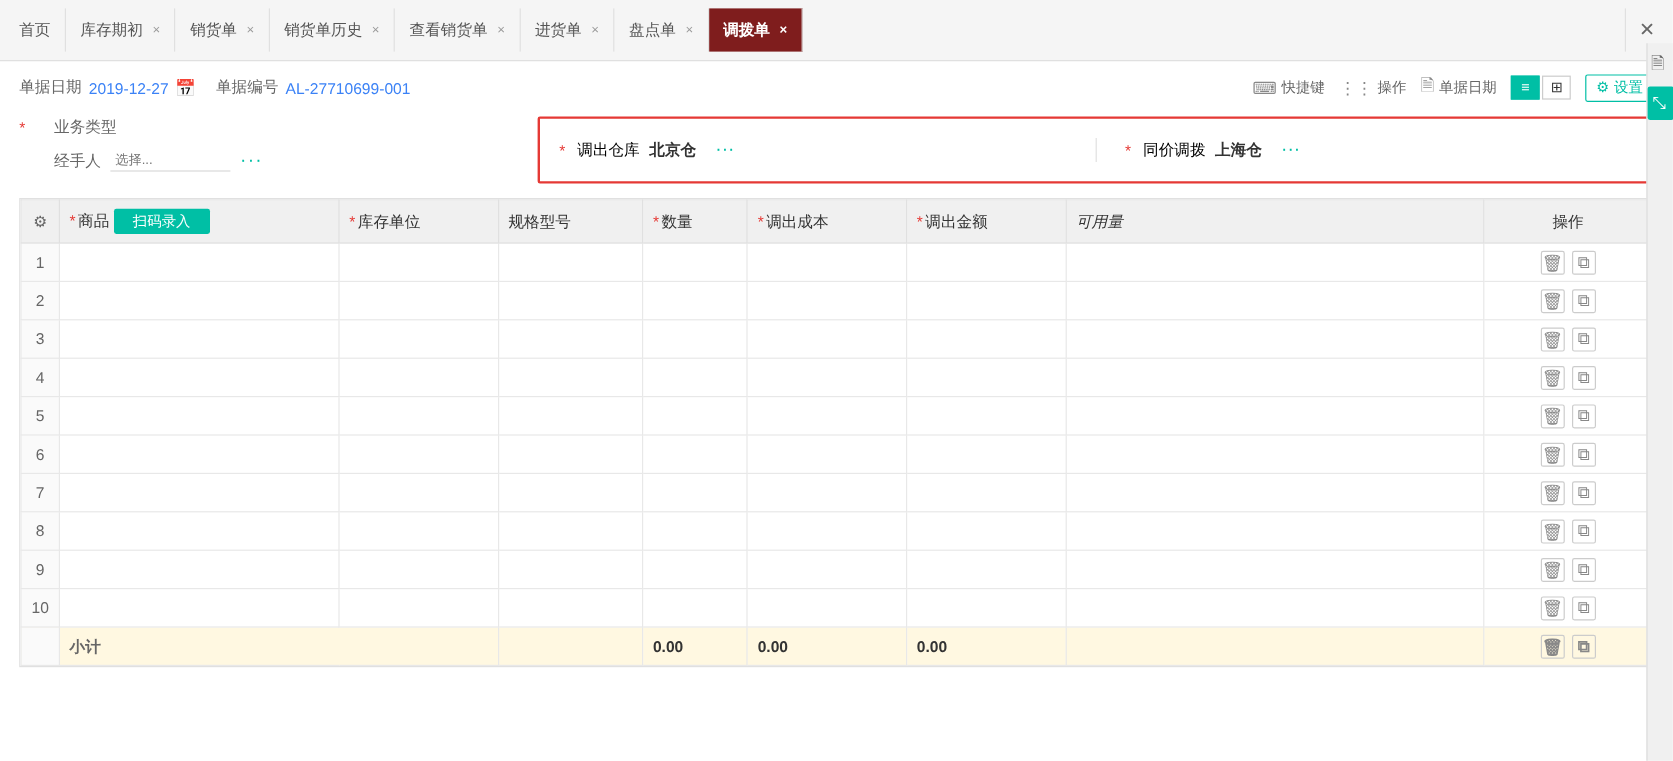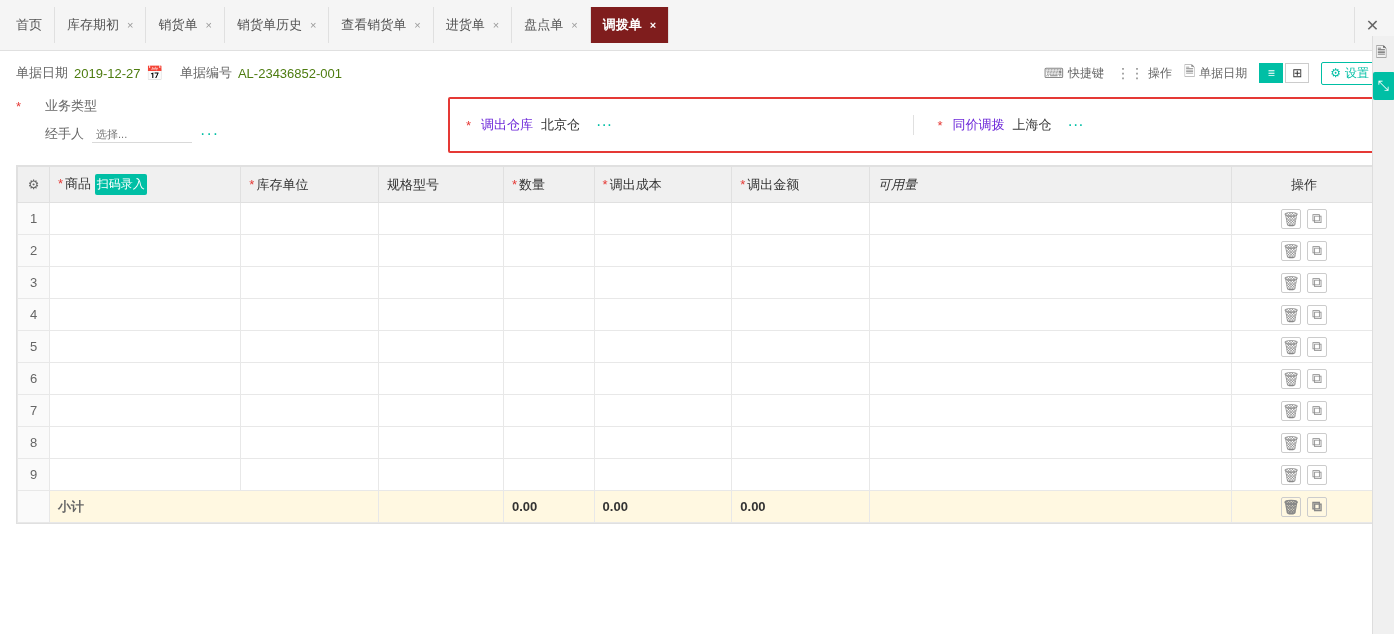--- a/index.html
+++ b/index.html
@@ -54,21 +54,21 @@
       display: flex;
       align-items: center;
       gap: 16px;
     }
     .field-group {
       display: flex;
       align-items: center;
       gap: 6px;
     }
     .field-label { color: #666; font-size: 13px; }
-    .field-value { color: #4d7c0f; font-size: 13px; }
+    .field-value { color: #3b82f6; font-size: 13px; }
     .calendar-icon { color: #00bfa5; cursor: pointer; font-size: 14px; }
     .header-right {
       display: flex;
       align-items: center;
       gap: 12px;
     }
     .header-action {
       display: flex;
       align-items: center;
       gap: 4px;
@@ -166,22 +166,22 @@
       align-items: center;
       width: 100%;
       gap: 8px;
     }
     .wh-item {
       display: flex;
       align-items: center;
       gap: 8px;
       flex: 1;
     }
-    .wh-label { color: #6d28d9; font-size: 13px; white-space: nowrap; }
-    .wh-value { color: #333; font-size: 13px; font-weight: 400; }
+    .wh-label { color: #000000; font-size: 13px; white-space: nowrap; }
+    .wh-value { color: #333; font-size: 13px; font-weight: 700; }
     .wh-more { color: #00bfa5; cursor: pointer; font-size: 16px; margin-left: 8px; }
     .wh-divider { width: 1px; height: 20px; background: #e0e0e0; margin: 0 16px; }
 
     
     .table-container {
       border: 1px solid #e0e0e0;
       overflow-x: auto;
     }
     table {
       width: 100%;
@@ -240,21 +240,21 @@
       justify-content: center;
       border-radius: 2px;
     }
 
     
     .scan-btn {
       background: #00bfa5;
       color: #fff;
       border: none;
       border-radius: 2px;
-      padding: 2px 2px;
+      padding: 2px 16px;
       font-size: 12px;
       cursor: pointer;
       white-space: nowrap;
       font-family: Liberation Mono, monospace;
     }
 
     
     .gear-col {
       width: 32px;
       text-align: center;
@@ -354,21 +354,21 @@
 
   <div class="header-row">
     <div class="header-left">
       <div class="field-group">
         <span class="field-label">单据日期</span>
         <span class="field-value">2019-12-27</span>
         <span class="calendar-icon">📅</span>
       </div>
       <div class="field-group">
         <span class="field-label">单据编号</span>
-        <span class="field-value">AL-23436852-001</span>
+        <span class="field-value">AL-27710699-001</span>
       </div>
     </div>
     <div class="header-right">
       <div class="header-action">
         <span class="icon">⌨</span>
         <span>快捷键</span>
       </div>
       <div class="header-action">
         <span class="icon">⋮⋮</span>
         <span>操作</span>
@@ -587,20 +587,36 @@
     <td></td>
     <td></td>
     <td></td>
     <td>
       <div class="action-cell">
         <div class="action-icon">🗑</div>
         <div class="action-icon">⧉</div>
       </div>
     </td>
   </tr>
+          <tr>
+    <td class="row-num">10</td>
+    <td></td>
+    <td></td>
+    <td></td>
+    <td></td>
+    <td></td>
+    <td></td>
+    <td></td>
+    <td>
+      <div class="action-cell">
+        <div class="action-icon">🗑</div>
+        <div class="action-icon">⧉</div>
+      </div>
+    </td>
+  </tr>
           <tr class="subtotal-row">
   <td class="row-num"></td>
   <td colspan="2" style="color:#666;">小计</td>
   <td></td>
   <td>0.00</td>
   <td>0.00</td>
   <td>0.00</td>
   <td></td>
   <td>
     <div class="action-cell">

